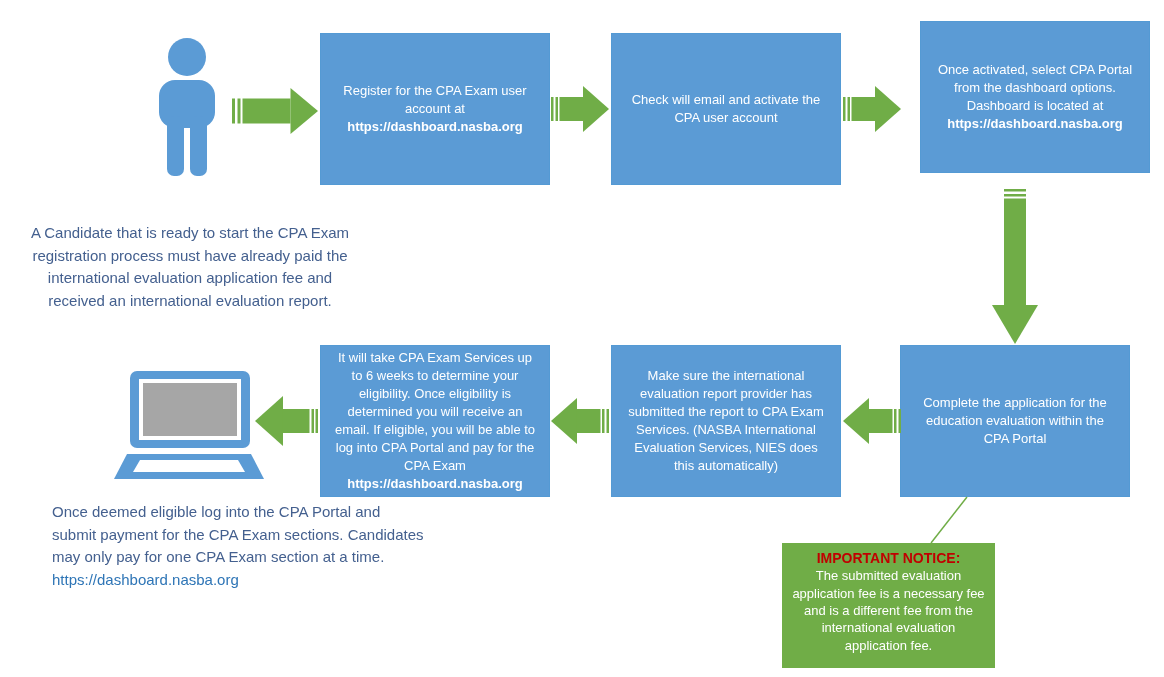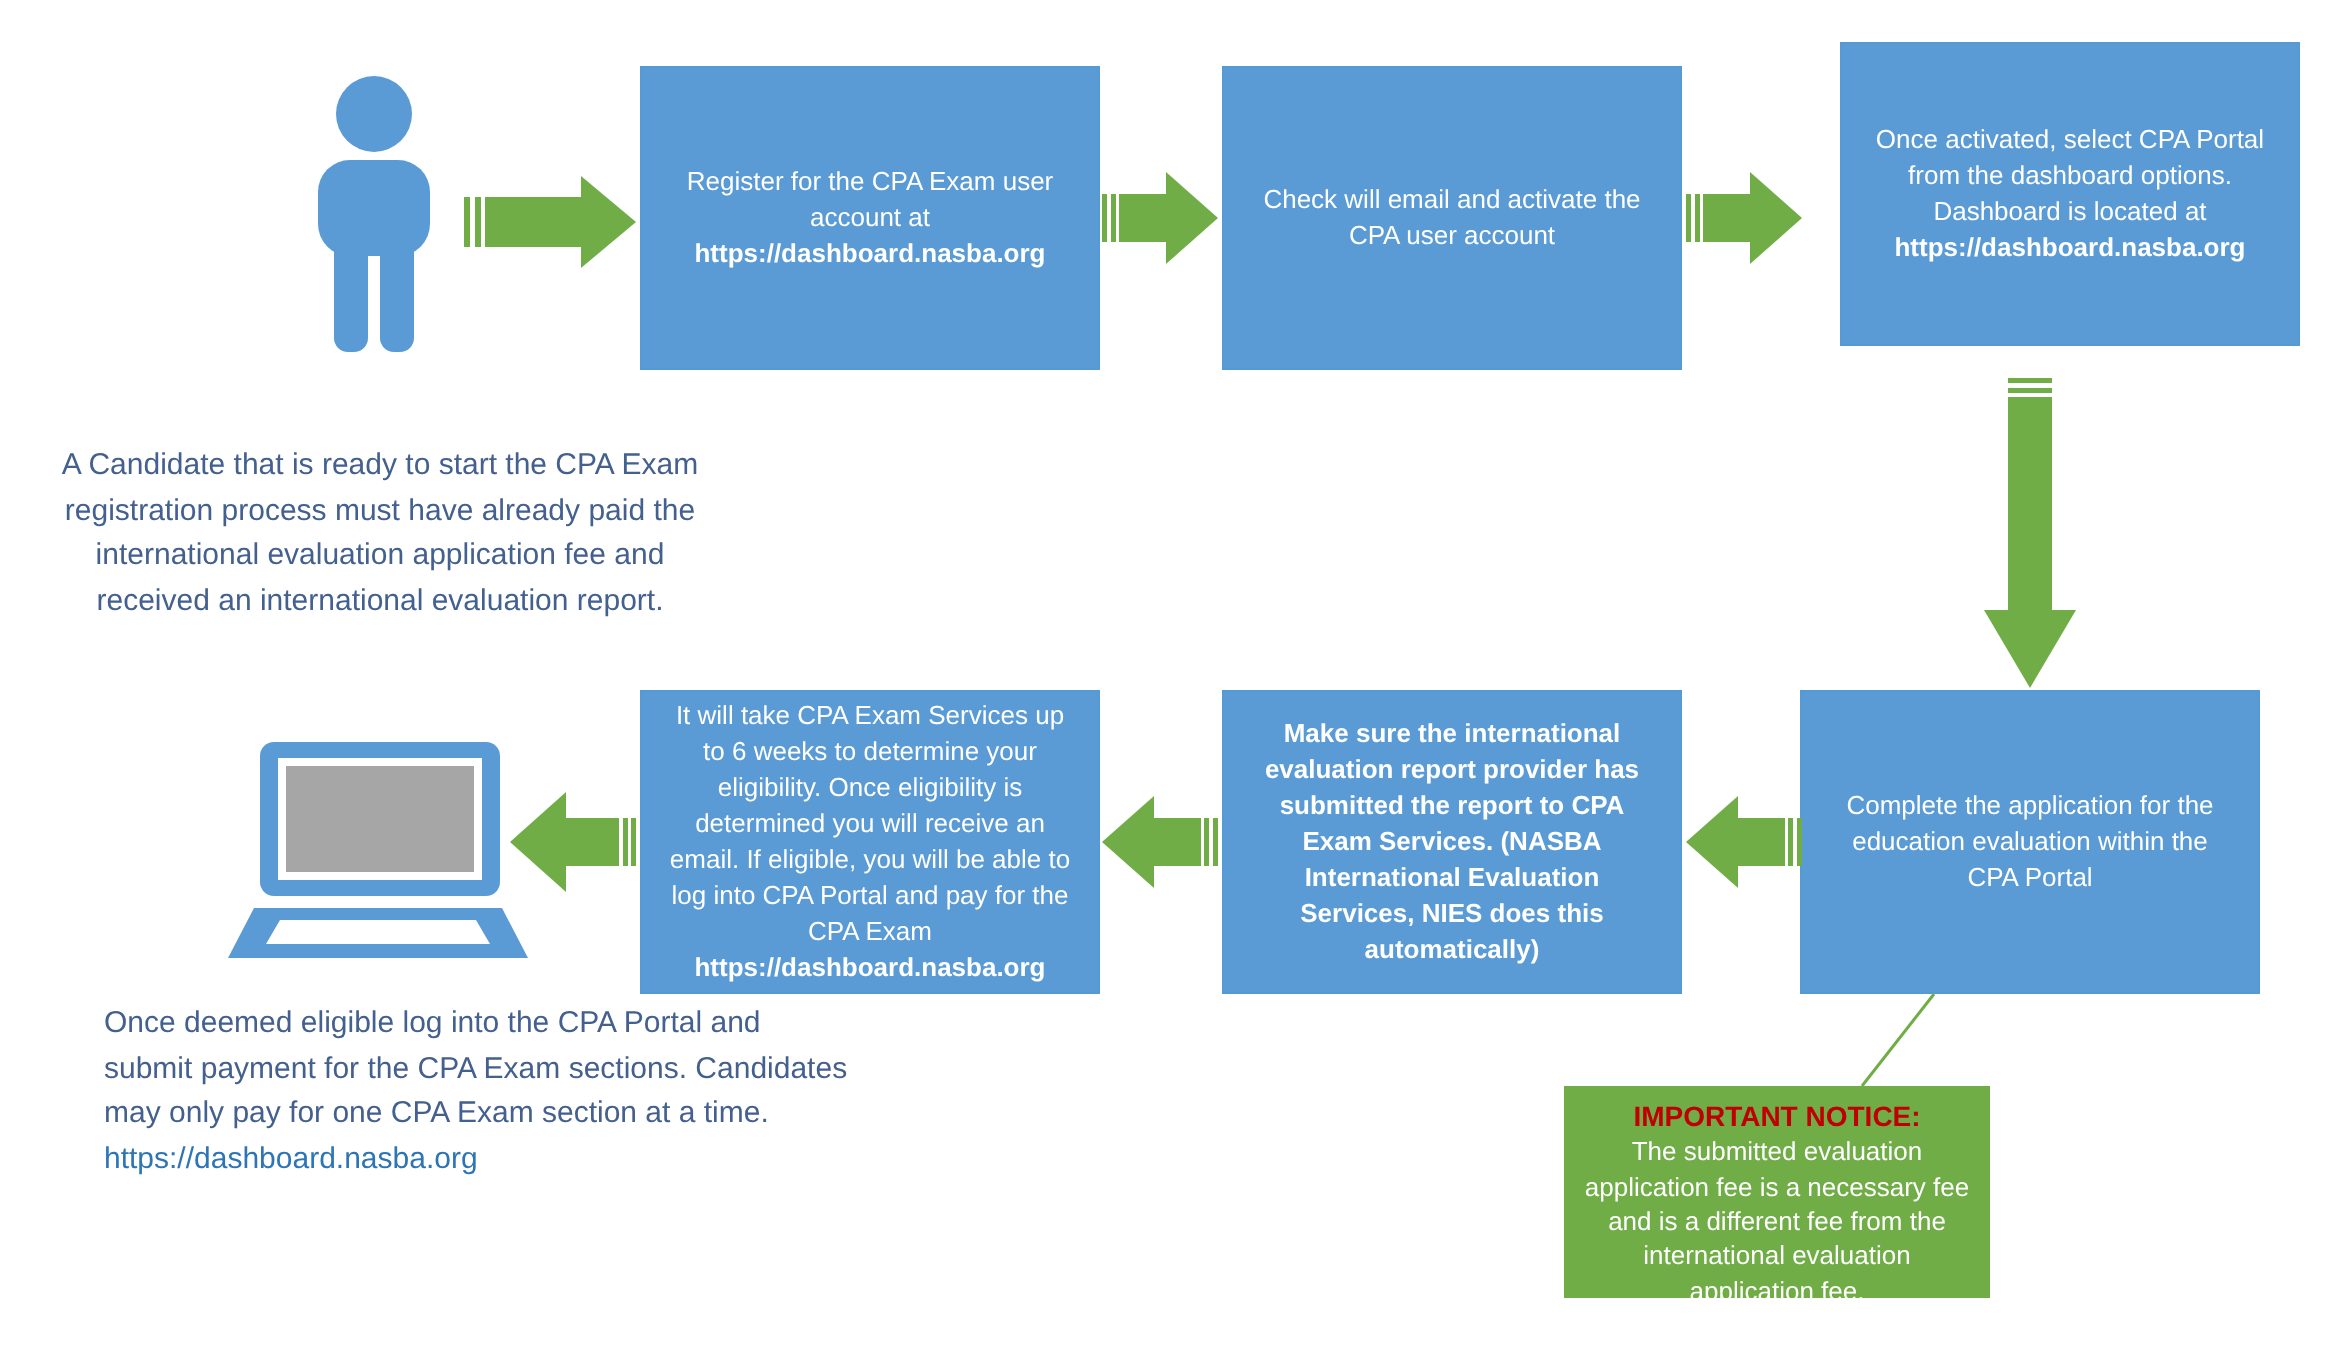--- a/index.html
+++ b/index.html
@@ -23,21 +23,21 @@
   .icon { position:absolute; }
   .icon .b { fill:var(--c-blue); }
   .icon .gray { fill:var(--c-gray); }
   .icon .w { fill:#fff; }
 
   .caption { position:absolute; color:var(--c-text); font-size:15px; line-height:1.5; }
   .caption.center { text-align:center; }
   .caption .link { color:var(--c-link); text-decoration:none; cursor:pointer; }
 
   .notice {
-    position:absolute; left:782px; top:543px; width:213px; height:106px;
+    position:absolute; left:782px; top:543px; width:213px; height:125px;
     background:var(--c-green); box-sizing:border-box; padding:6px 7px;
     text-align:center;
   }
   .notice-title { color:var(--c-red); font-weight:bold; font-size:14px; line-height:1.3; }
   .notice-body { color:#fff; font-size:13px; line-height:1.34; }
 
   .connector { position:absolute; }
   .connector line { stroke:var(--c-green); stroke-width:1.5; }
 </style>
 </head>
@@ -115,21 +115,21 @@
 
   <div class="arrow" style="left:843px; top:398px;">
     <svg width="58" height="46" viewBox="0 0 58 46">
       <polygon class="g" points="0,23 26,0 26,46"></polygon>
       <rect class="g" x="25.5" y="11" width="24" height="24"></rect>
       <rect class="g" x="51" y="11" width="2.5" height="24"></rect>
       <rect class="g" x="55.5" y="11" width="2.5" height="24"></rect>
     </svg>
   </div>
 
-  <div class="box" style="left:611px; top:345px;font-weight:bold;">
+  <div class="box" style="left:611px; top:345px;">
     <div>Make sure the international evaluation report provider has submitted the report to CPA Exam Services. (NASBA International Evaluation Services, NIES does this automatically)</div>
   </div>
 
   <div class="arrow" style="left:551px; top:398px;">
     <svg width="58" height="46" viewBox="0 0 58 46">
       <polygon class="g" points="0,23 26,0 26,46"></polygon>
       <rect class="g" x="25.5" y="11" width="24" height="24"></rect>
       <rect class="g" x="51" y="11" width="2.5" height="24"></rect>
       <rect class="g" x="55.5" y="11" width="2.5" height="24"></rect>
     </svg>

